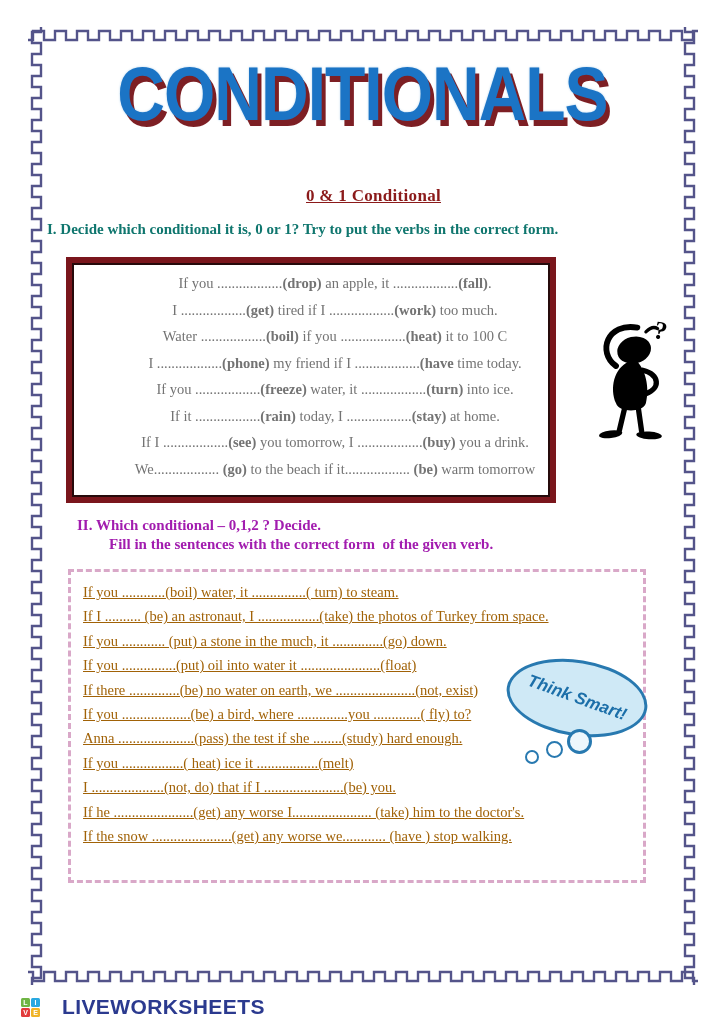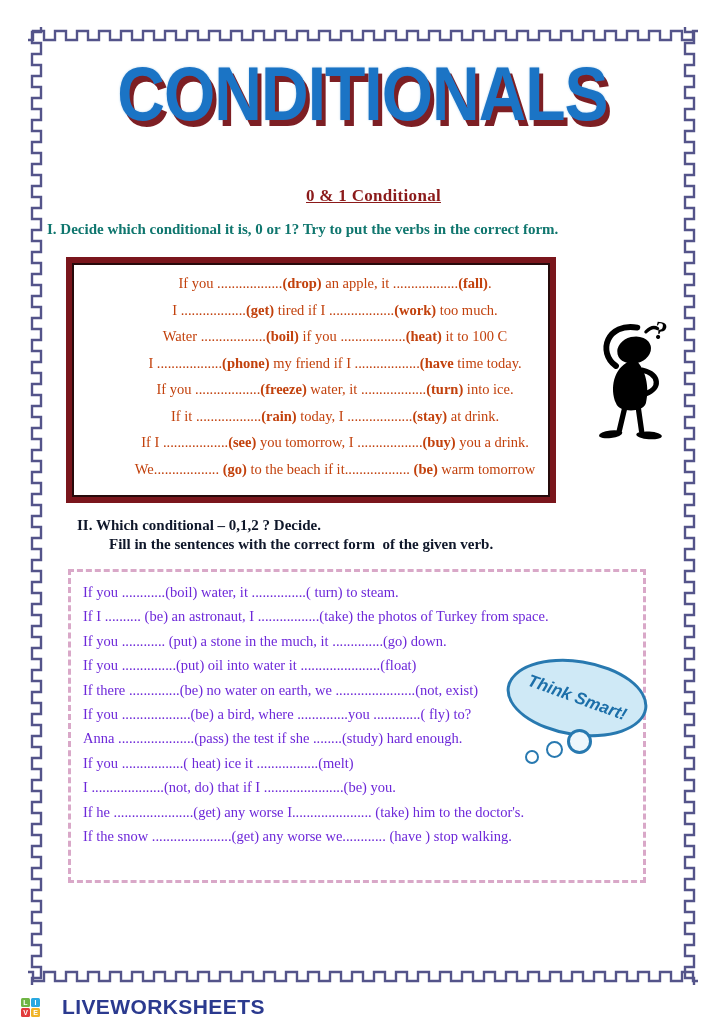--- a/index.html
+++ b/index.html
@@ -31,36 +31,36 @@
     position:absolute;top:221px;left:47px;width:650px;
     font-size:15px;font-weight:bold;color:#0f766e;
   }
   
   .box1{
     position:absolute;left:66px;top:257px;width:478px;height:227px;
     border:6px solid var(--maroon);
     box-shadow:inset 0 0 0 2px #260a0b;
     padding:7px 0 0 0;text-align:center;overflow:hidden;background:#fff;
   }
-  .box1 .line{font-size:14.5px;line-height:26.5px;white-space:nowrap;color:#c2410c;padding-left:48px;}
+  .box1 .line{font-size:14.5px;line-height:26.5px;white-space:nowrap;color:#737373;padding-left:48px;}
   .box1 .line .b{font-weight:bold;}
   
   .figure{position:absolute;left:583px;top:318px;width:98px;height:128px;}
   
   .heading2{
     position:absolute;top:516px;left:77px;width:580px;
-    font-size:15px;font-weight:bold;color:#0f172a;line-height:19px;
+    font-size:15px;font-weight:bold;color:#a21caf;line-height:19px;
   }
   .heading2 .l2{margin-left:32px;white-space:pre-wrap;}
   .box2{
     position:absolute;left:68px;top:569px;width:560px;height:300px;
     border:3px dashed var(--pink_border);
     padding:8px 0 0 12px;background:#fff;overflow:visible;
   }
-  .box2 .line{font-size:14.5px;line-height:24.4px;white-space:nowrap;color:#6d28d9;}
+  .box2 .line{font-size:14.5px;line-height:24.4px;white-space:nowrap;color:#a16207;text-decoration:underline;}
   
   .bubble{position:absolute;left:506px;top:656px;width:160px;height:120px;z-index:5;}
   .bubble .oval{
     position:absolute;left:0;top:4px;width:136px;height:70px;
     background:var(--bubble_fill);border:3px solid var(--bubble_stroke);
     border-radius:50%;transform:rotate(9deg);
     display:flex;align-items:center;justify-content:center;
   }
   .bubble .oval span{
     font-family:"Liberation Sans", sans-serif;font-style:italic;font-weight:bold;
@@ -125,21 +125,21 @@
 <h1 class="title">CONDITIONALS</h1>
 <div class="subtitle">0 &amp; 1 Conditional</div>
 
 <div class="heading1">I. Decide which conditional it is, 0 or 1? Try to put the verbs in the correct form.</div>
 <div class="box1">
     <div class="line"><span>If you ..................</span><span class="b">(drop)</span><span> an apple, it ..................</span><span class="b">(fall)</span><span>.</span></div>
     <div class="line"><span>I ..................</span><span class="b">(get)</span><span> tired if I ..................</span><span class="b">(work)</span><span> too much.</span></div>
     <div class="line"><span>Water ..................</span><span class="b">(boil)</span><span> if you ..................</span><span class="b">(heat)</span><span> it to 100 C</span></div>
     <div class="line"><span>I ..................</span><span class="b">(phone)</span><span> my friend if I ..................</span><span class="b">(have</span><span> time today.</span></div>
     <div class="line"><span>If you ..................</span><span class="b">(freeze)</span><span> water, it ..................</span><span class="b">(turn)</span><span> into ice.</span></div>
-    <div class="line"><span>If it ..................</span><span class="b">(rain)</span><span> today, I ..................</span><span class="b">(stay)</span><span> at drink.</span></div>
+    <div class="line"><span>If it ..................</span><span class="b">(rain)</span><span> today, I ..................</span><span class="b">(stay)</span><span> at home.</span></div>
     <div class="line"><span>If I ..................</span><span class="b">(see)</span><span> you tomorrow, I ..................</span><span class="b">(buy)</span><span> you a drink.</span></div>
     <div class="line"><span>We.................. </span><span class="b">(go)</span><span> to the beach if it.................. </span><span class="b">(be)</span><span> warm tomorrow</span></div>
   </div>
 
 <svg class="figure" viewBox="0 0 90 120">
   <text x="64" y="18" font-size="24" font-weight="bold" font-family="Liberation Serif, serif" fill="#000" transform="rotate(14 64 18)">?</text>
   <ellipse cx="47" cy="30" rx="16" ry="12.5" fill="#000" transform="rotate(-14 47 30)"></ellipse>
   <path d="M30,45 C12,32 22,4 50,9" stroke="#000" stroke-width="5.5" fill="none" stroke-linecap="round"></path>
   <path d="M58,13 C62,9 66,8 69,10" stroke="#000" stroke-width="3" fill="none" stroke-linecap="round"></path>
   <path d="M42,41 C28,47 24,66 30,80 C33,89 55,89 58,80 C62,64 57,48 50,41 Z" fill="#000"></path>

